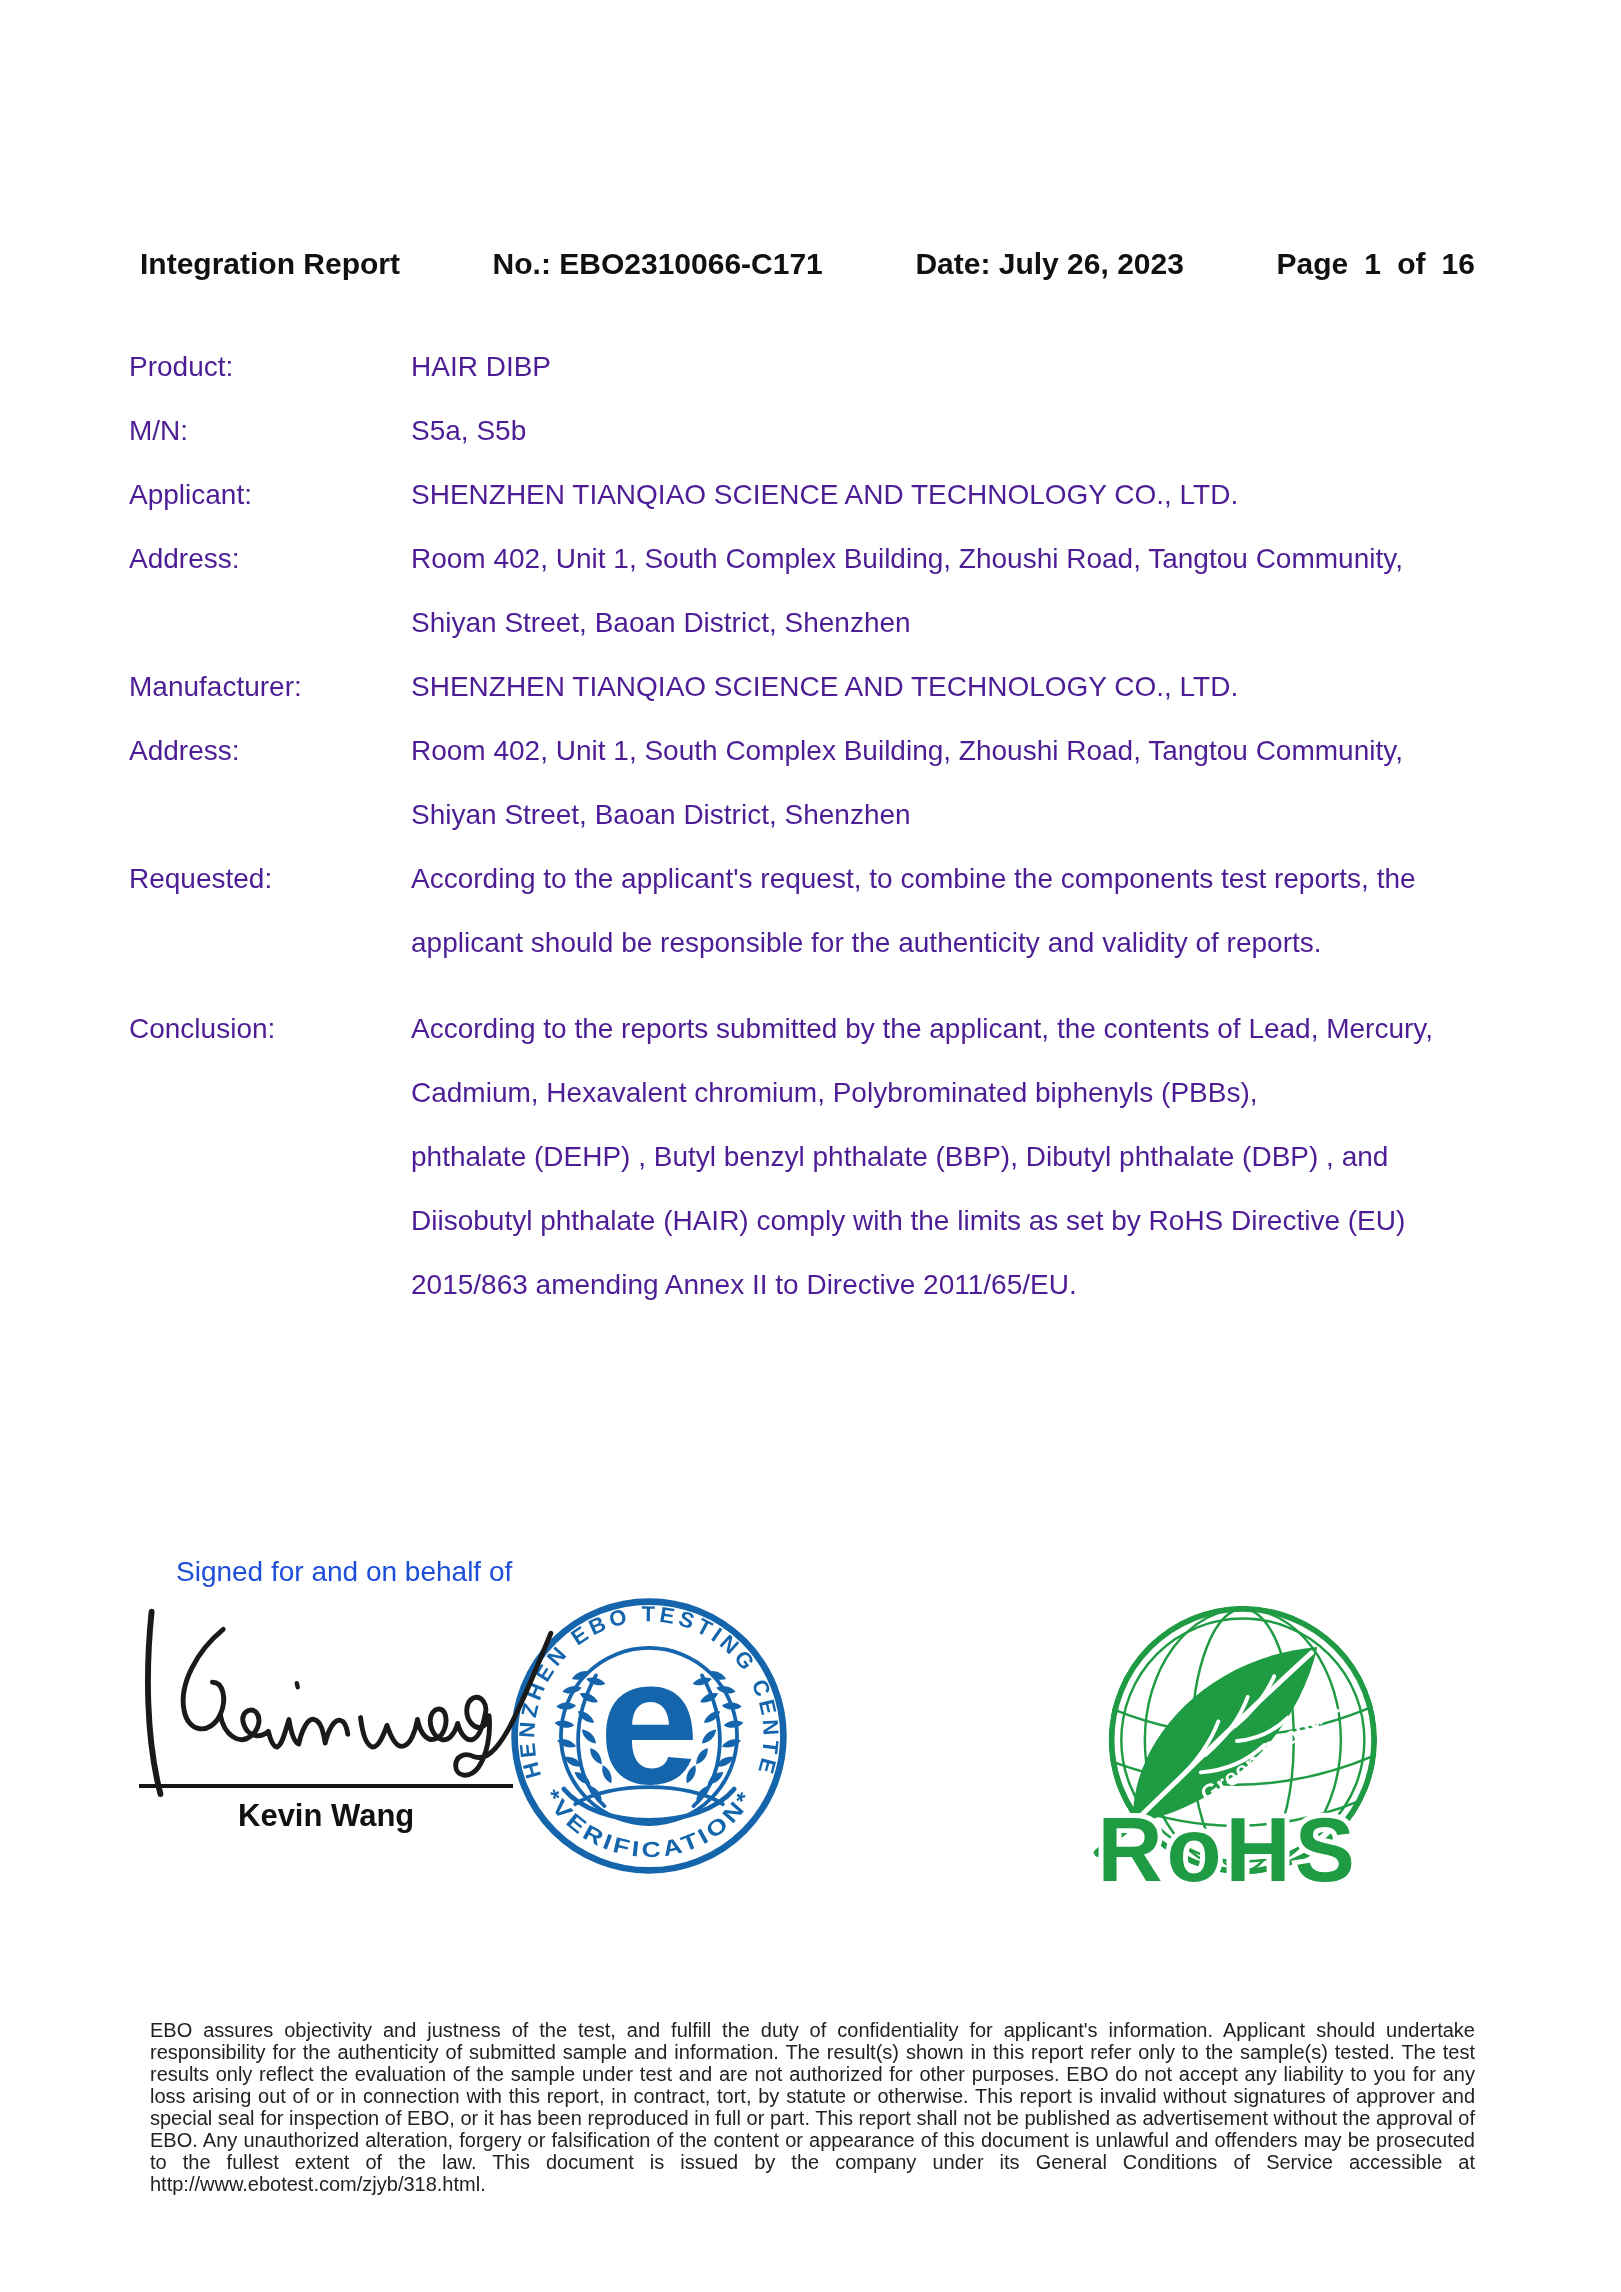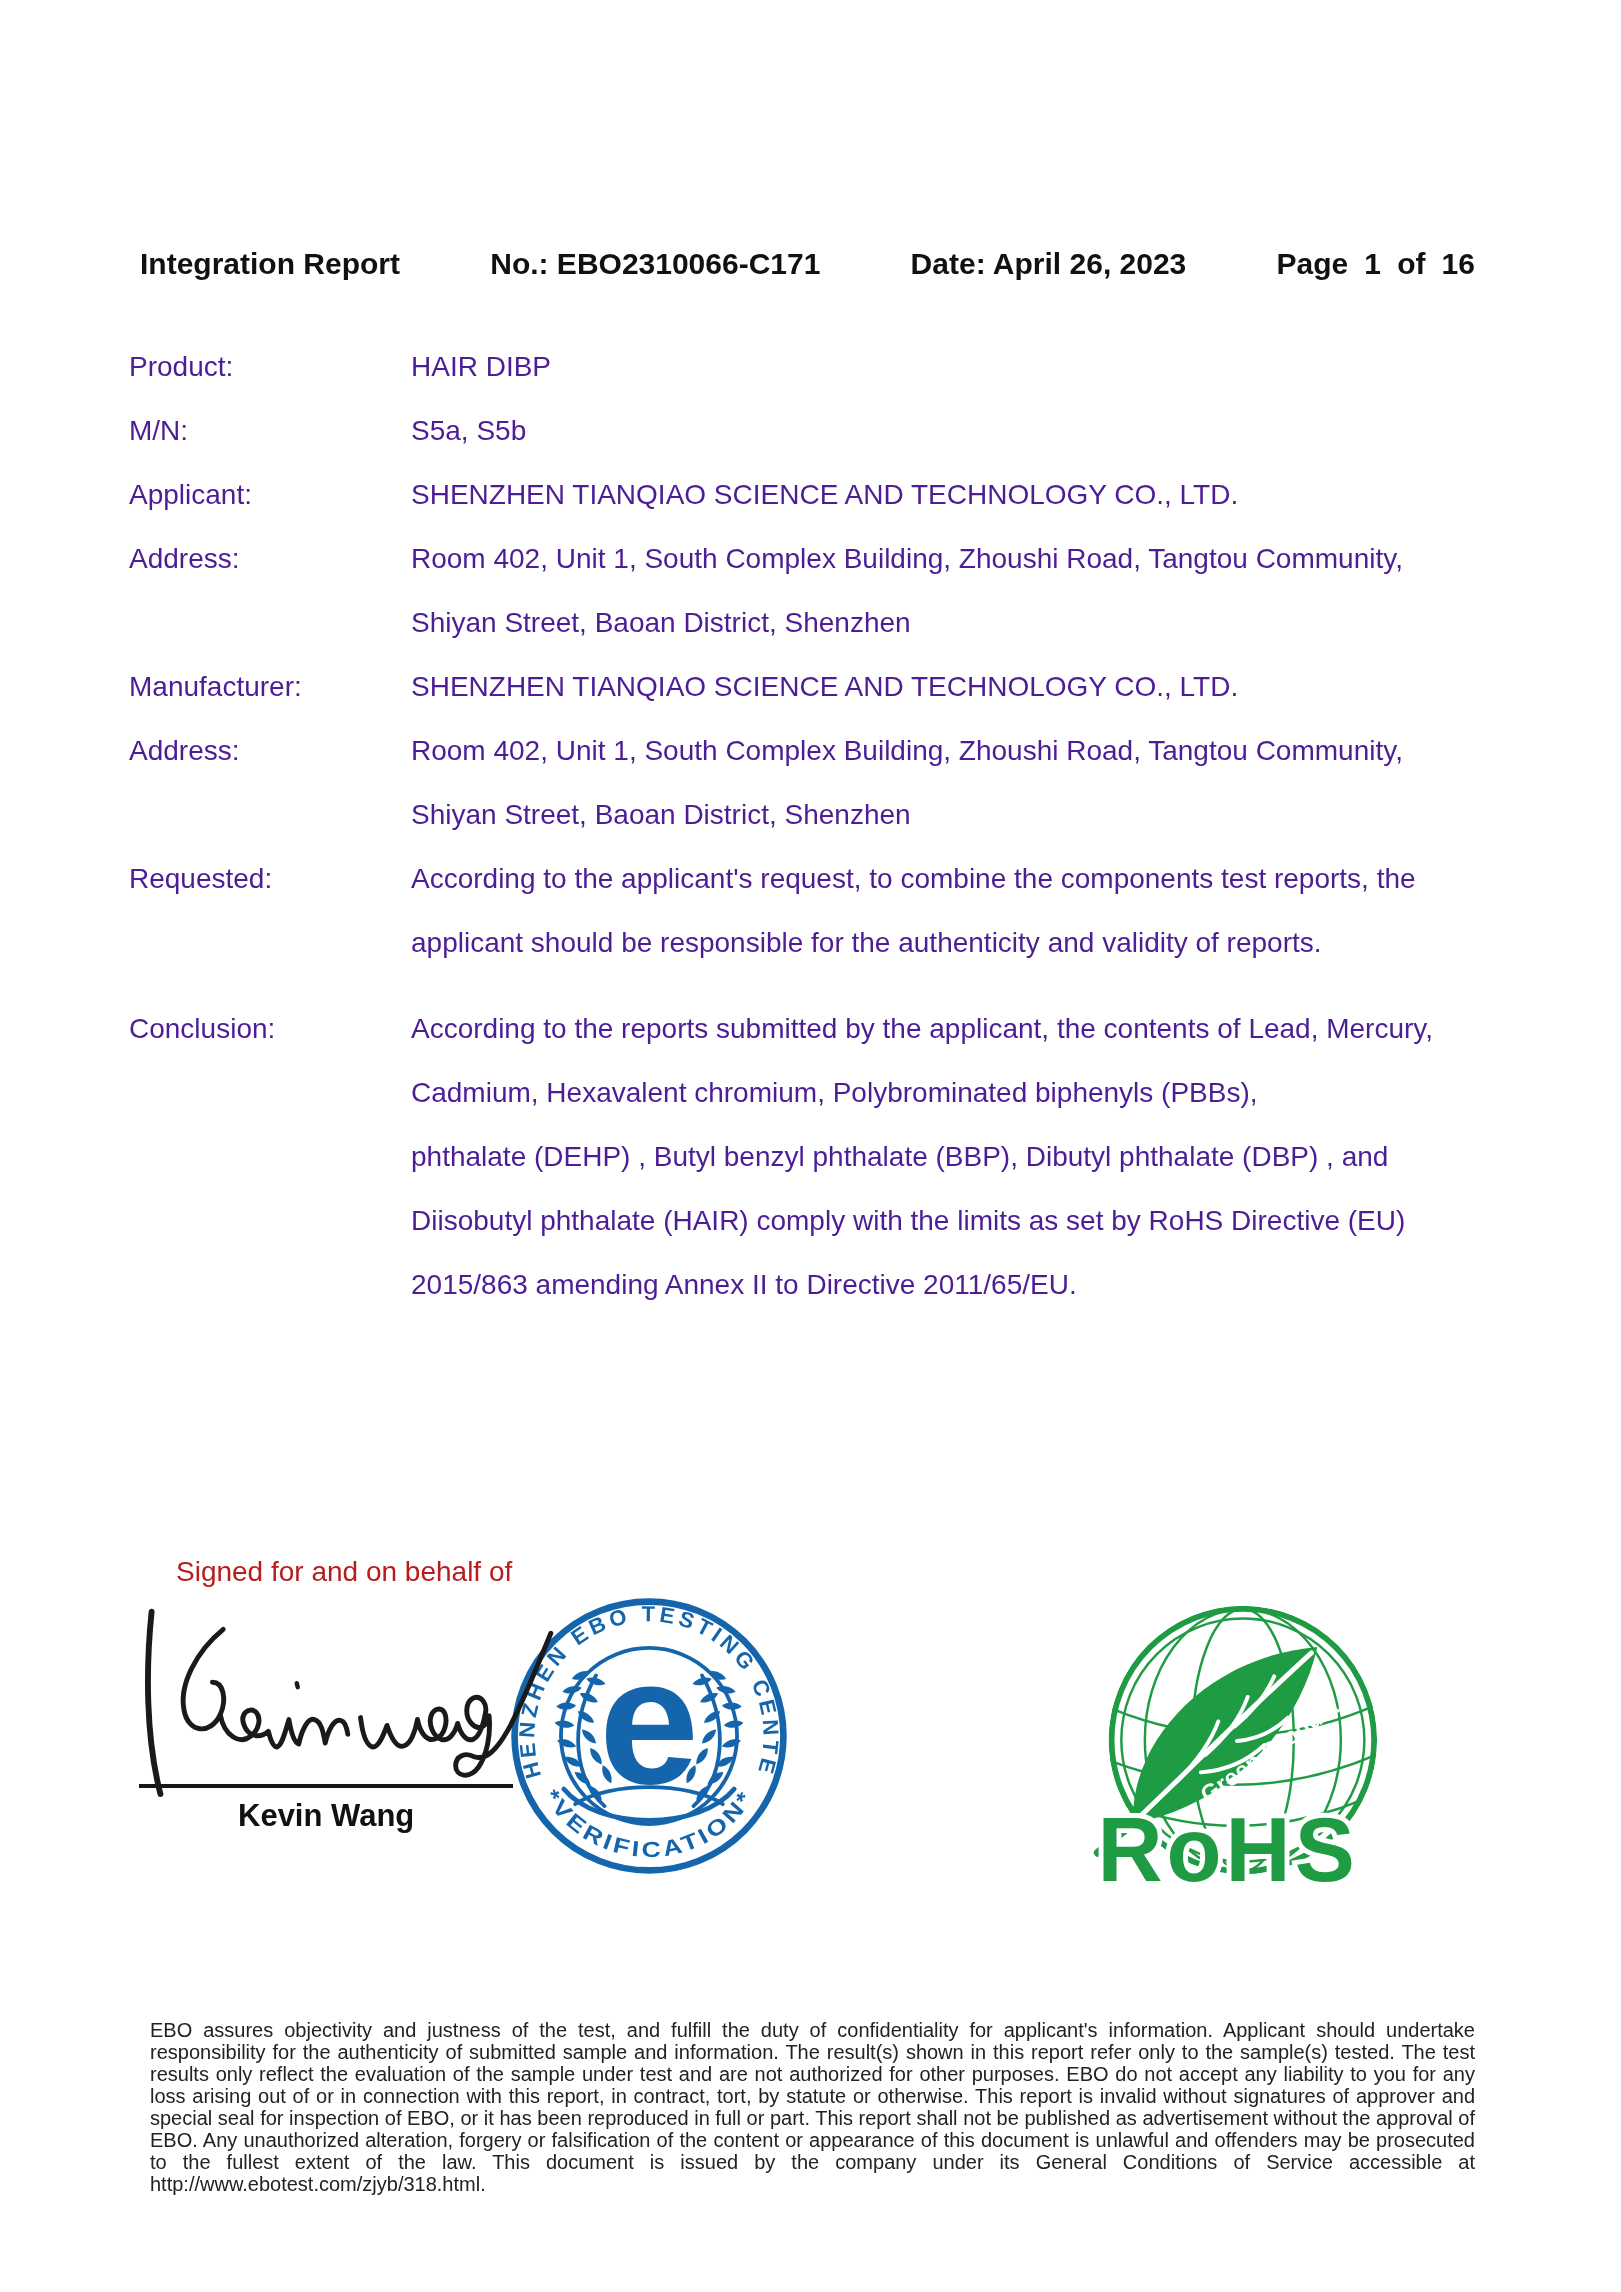--- a/index.html
+++ b/index.html
@@ -20,41 +20,41 @@
   .header .pg{word-spacing:7.8px;}
   .info{
     position:absolute;left:129px;top:335px;width:1372px;
     font-size:28px;line-height:64px;color:#4c1d95;
   }
   .row{display:flex;}
   .row .label{width:282px;flex:none;}
   .row .value{flex:1;}
   .vline{white-space:nowrap;}
   .row.conclusion{margin-top:21.6px;}
-  .sig-heading{position:absolute;left:176px;top:1556px;font-size:28px;color:#b91c1c;}
+  .sig-heading{position:absolute;left:176px;top:1556px;font-size:28px;color:#1d4ed8;}
   .sig-line{position:absolute;left:139px;top:1784px;width:374px;height:3.9px;background:#161616;z-index:1;}
   .sig-name{position:absolute;left:238px;top:1798px;font-size:31px;font-weight:bold;color:#111;}
   .sig-svg{position:absolute;left:132px;top:1590px;z-index:3;}
   .ebo-svg{position:absolute;left:507px;top:1594px;z-index:2;}
   .rohs-svg{position:absolute;left:1088px;top:1596px;}
   .footer{
     position:absolute;left:150px;top:2019px;width:1325px;
     font-size:20px;line-height:22px;text-align:justify;color:#222;
   }
   svg text{font-family:"Liberation Sans", sans-serif;}
 </style>
 </head>
 <body>
 
 <div class="page">
 
   <div class="header">
     <span>Integration Report</span>
     <span>No.: EBO2310066-C171</span>
-    <span>Date: April 26, 2023</span>
+    <span>Date: July 26, 2023</span>
     <span class="pg">Page 1 of 16</span>
   </div>
 
   <div class="info">
     <div class="row">
       <div class="label">Product:</div>
       <div class="value">
           <div class="vline">HAIR DIBP</div>
         </div>
     </div>

